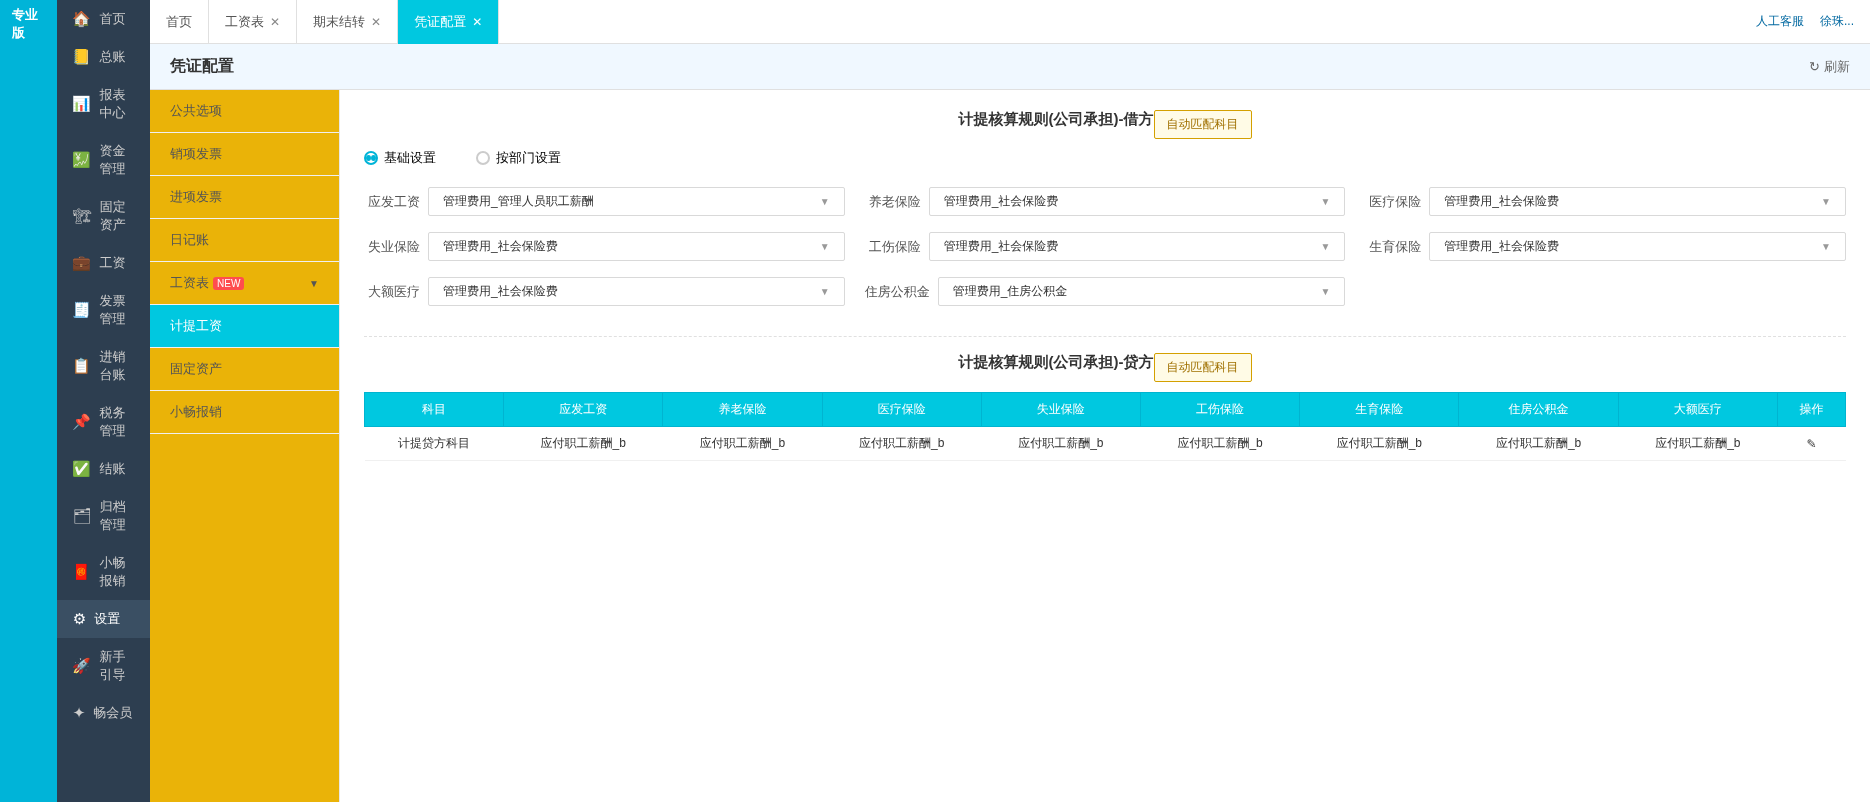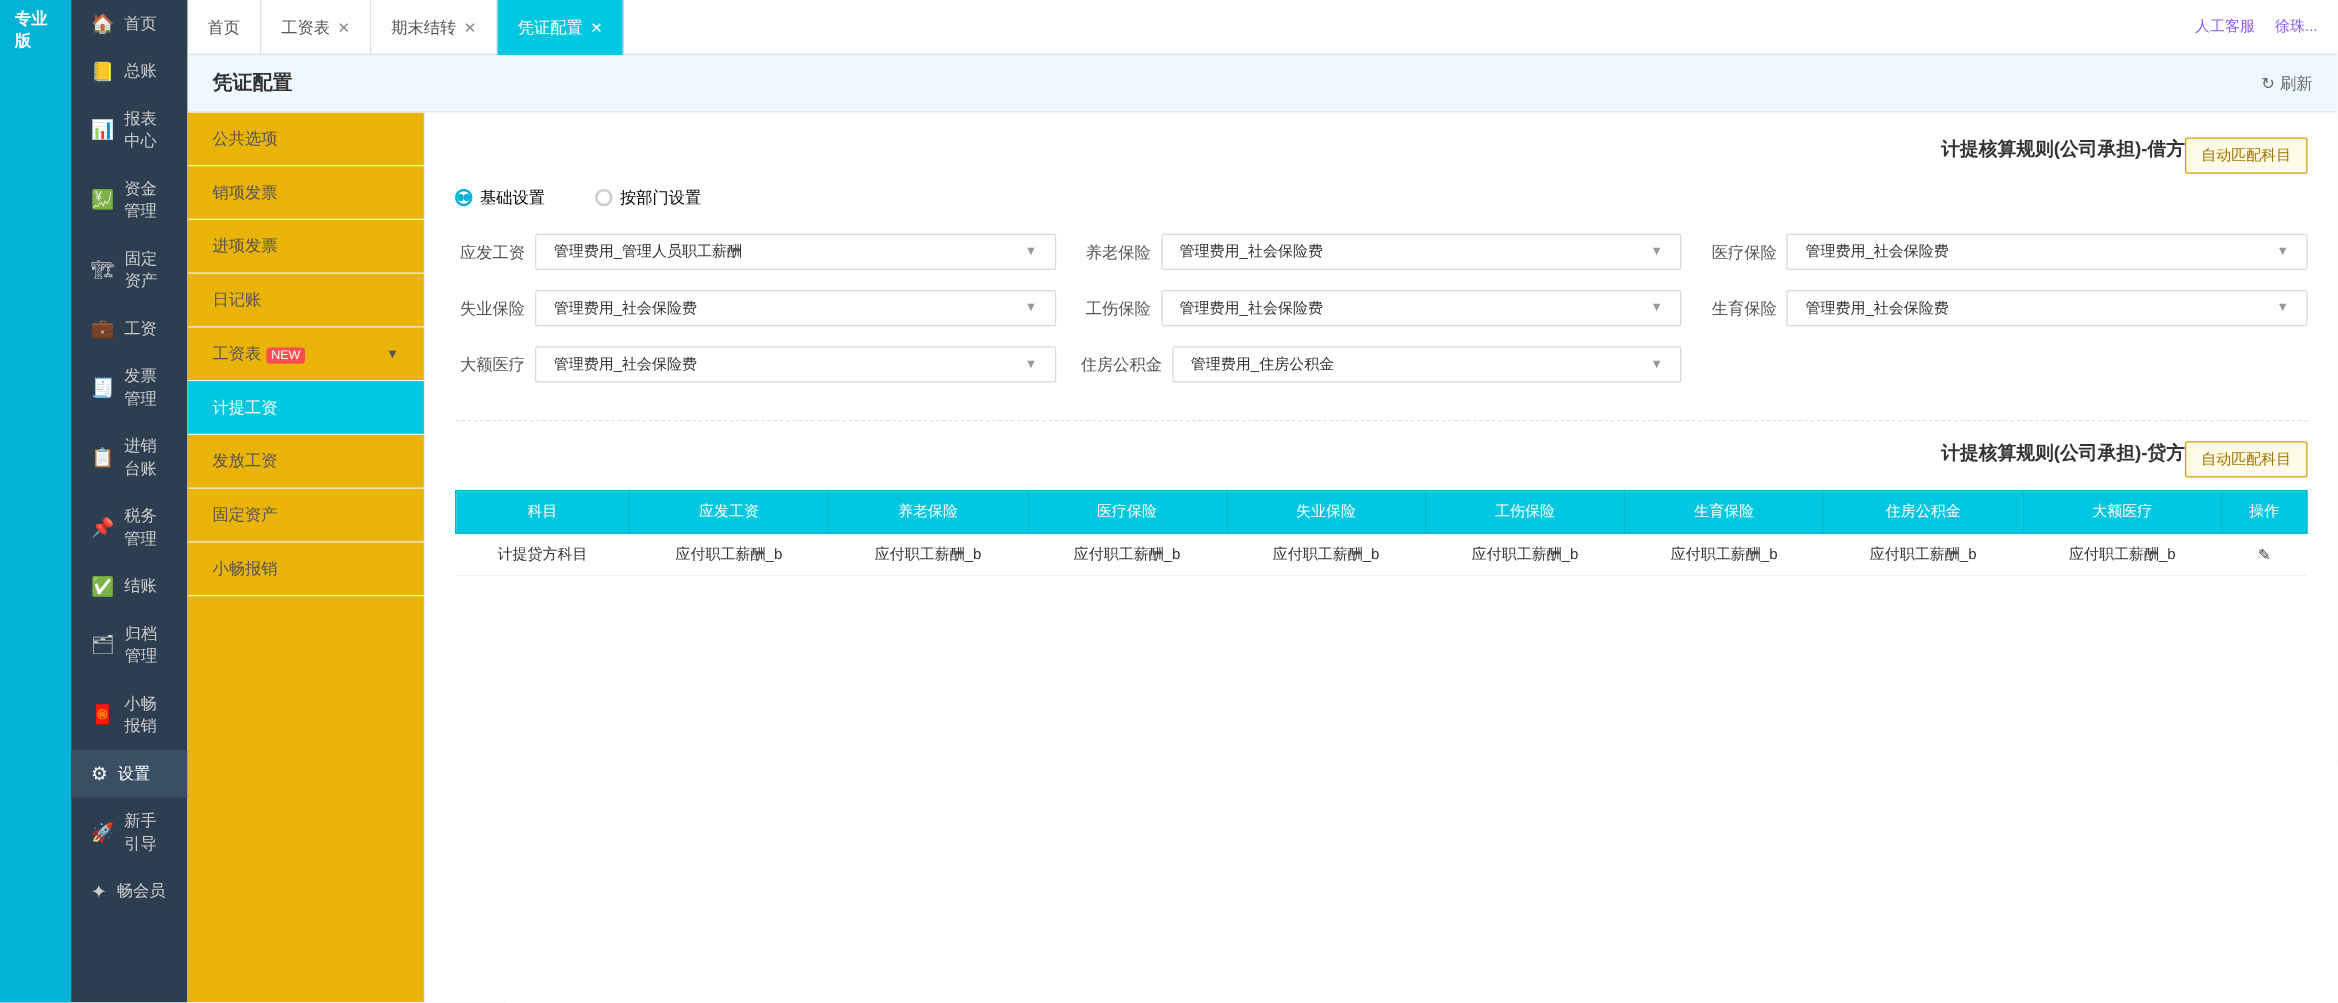--- a/index.html
+++ b/index.html
@@ -238,21 +238,21 @@
       justify-content: space-between;
       cursor: pointer;
       color: #333;
       min-width: 180px;
     }
     .form-select-arrow { color: #999; font-size: 10px; }
 
     
     .section-header-row {
       display: flex;
-      justify-content: flex-end;
+      justify-content: center;
       align-items: center;
       margin-bottom: 10px;
     }
 
     
     .data-table {
       width: 100%;
       border-collapse: collapse;
       font-size: 12px;
     }
@@ -364,21 +364,21 @@
         </div>
         <div class="tab">
           <span>期末结转</span>
           <span class="tab-close">✕</span>
         </div>
         <div class="tab active">
           <span>凭证配置</span>
           <span class="tab-close">✕</span>
         </div>
       </div>
-    <div style="margin-left:auto;padding-right:16px;color:#8b5cf6;font-size:12px;display:flex;align-items:flex-start;gap:16px;">
+    <div style="margin-left:auto;padding-right:16px;color:#0369a1;font-size:12px;display:flex;align-items:flex-start;gap:16px;">
       <span>人工客服</span>
       <span>徐珠...</span>
     </div>
   </div>
 
   <div class="page-header">
     <span class="page-title">凭证配置</span>
     <div class="refresh-btn">
       <span>↻</span>
       <span>刷新</span>
@@ -400,23 +400,20 @@
           </div>
           <div class="left-nav-item">
             <span>日记账</span>
           </div>
           <div class="left-nav-item">
             <span>工资表<span class="new-badge">NEW</span></span>
             <span style="font-size:10px;">▼</span>
           </div>
           <div class="left-nav-item active">
             <span>计提工资</span>
-          </div>
-          <div class="left-nav-item">
-            <span>发放工资</span>
           </div>
           <div class="left-nav-item">
             <span>固定资产</span>
           </div>
           <div class="left-nav-item">
             <span>小畅报销</span>
           </div>
         </div>
 
       <div class="right-content">

